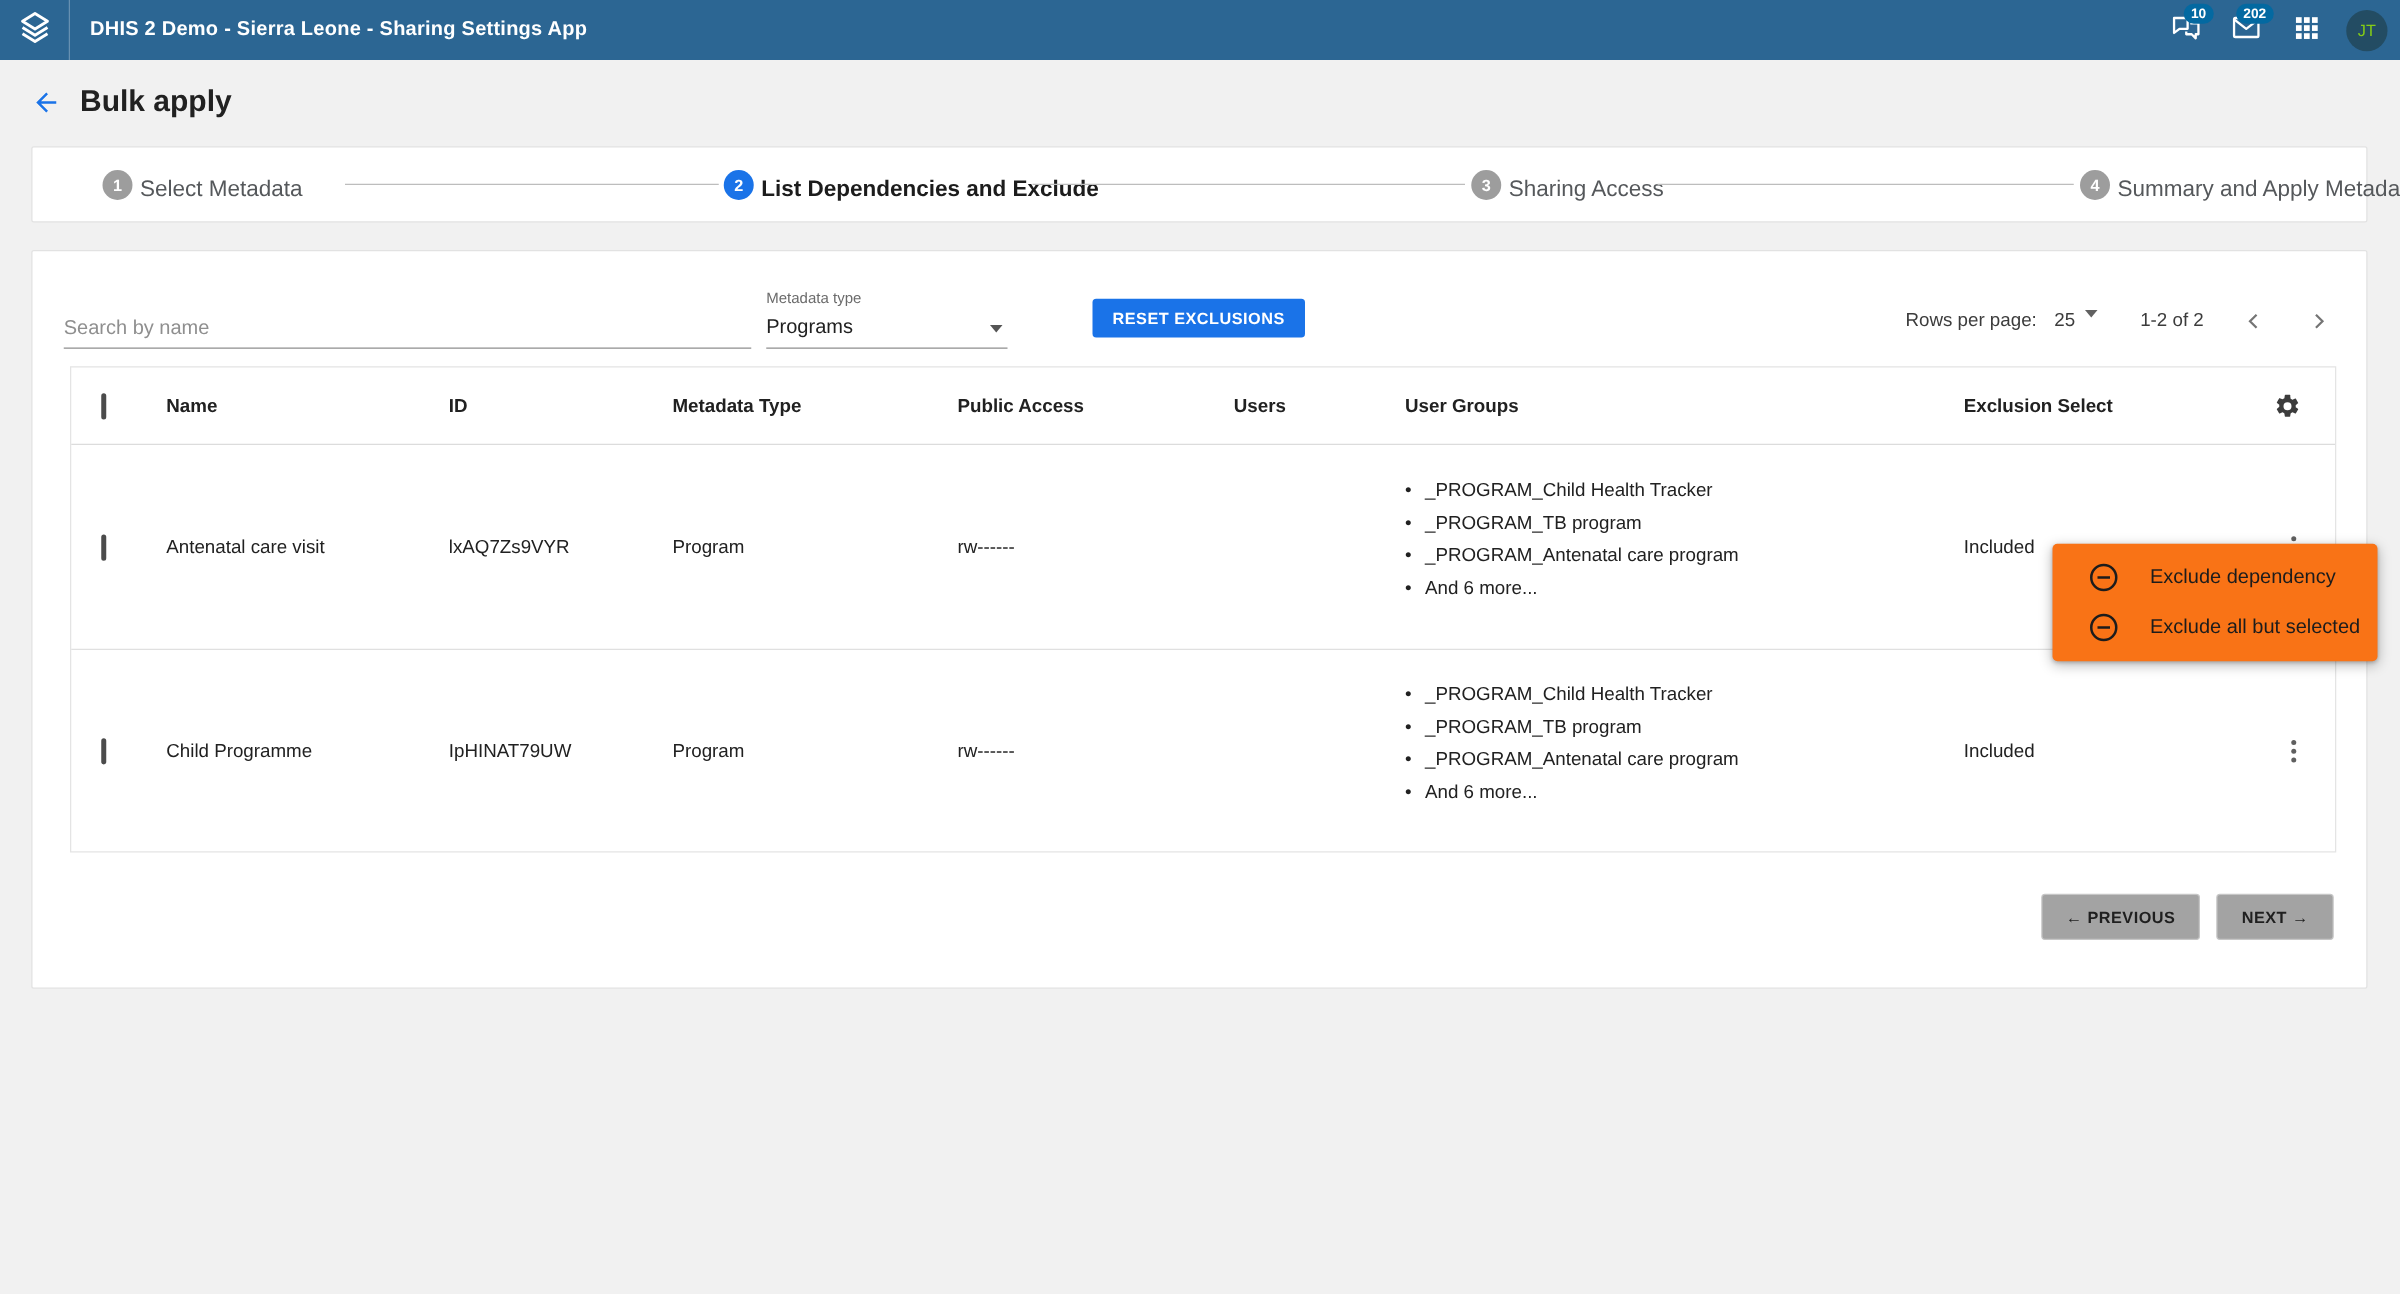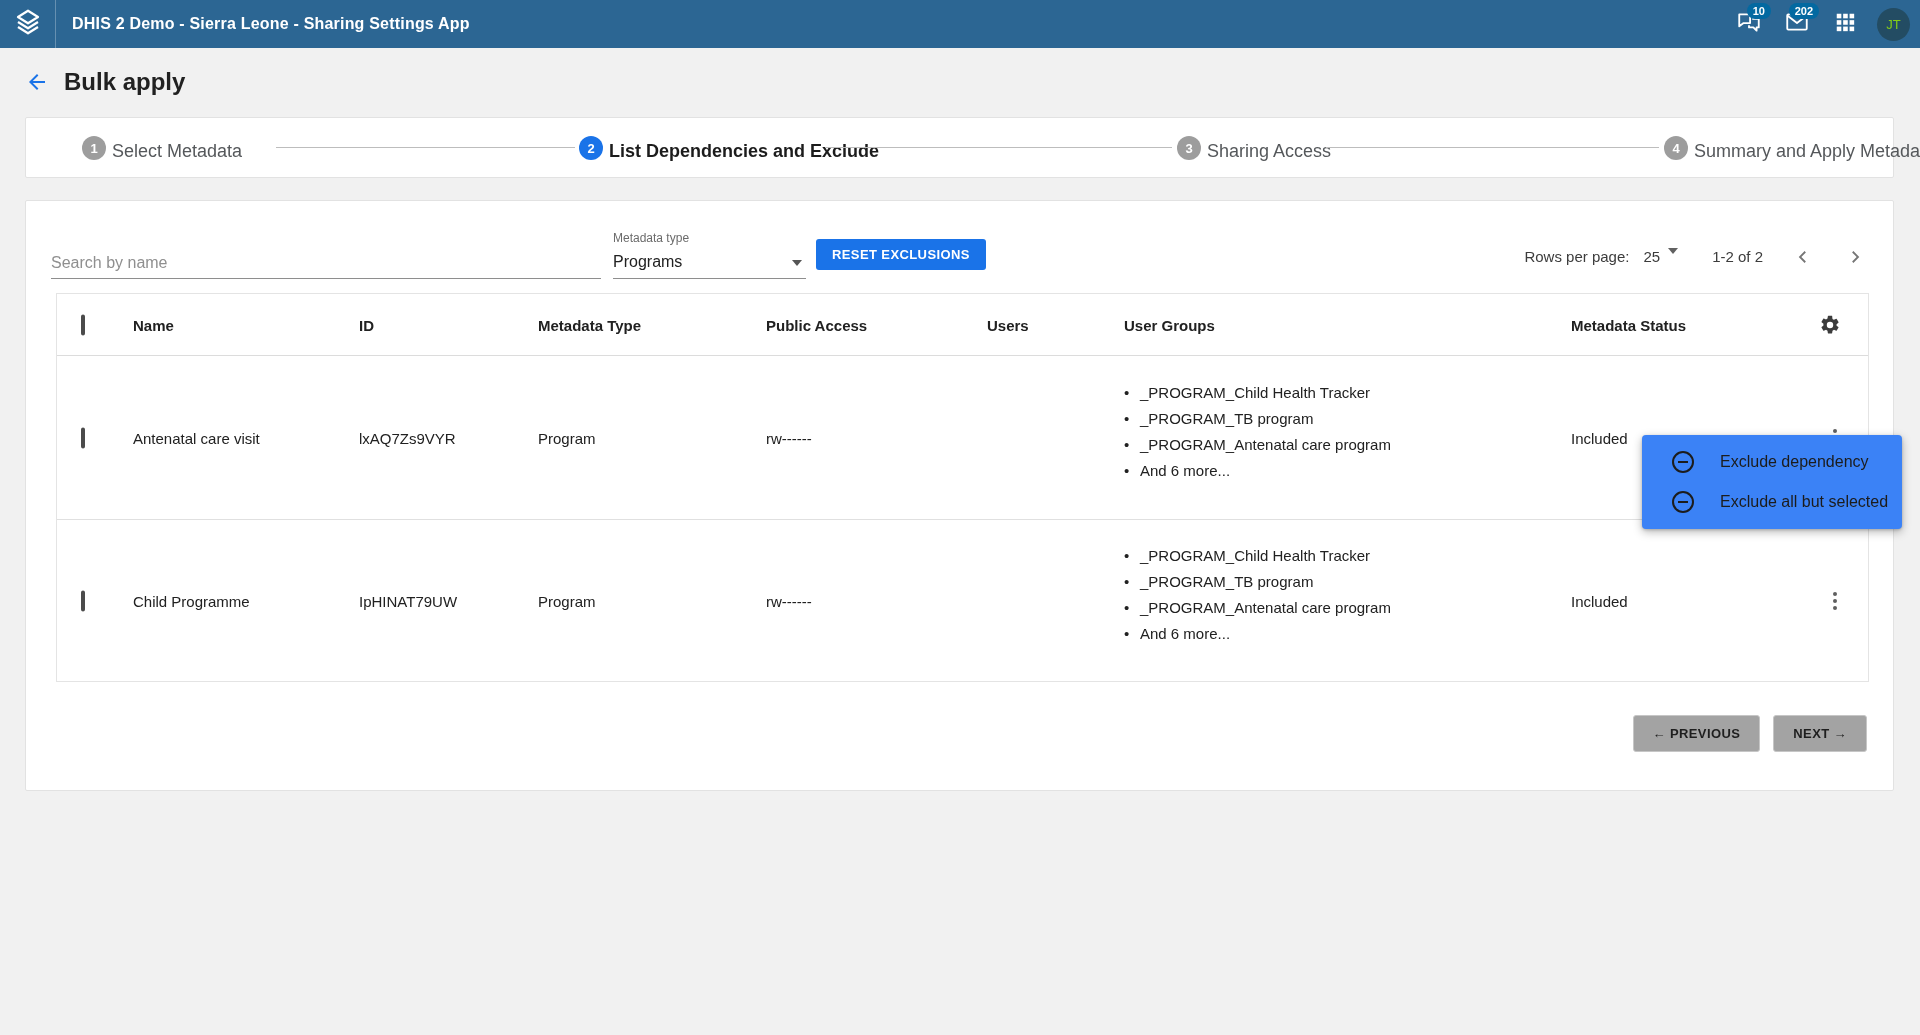--- a/index.html
+++ b/index.html
@@ -37,21 +37,21 @@
   .search-field { position:absolute; left:25px; top:46px; width:550px; }
   .search-field input { width:100%; height:32px; border:none; outline:none; border-bottom:1px solid #8e8e8e; font-size:16px; font-family:"Liberation Sans",sans-serif; color:#212121; background:transparent; }
   .search-field input::placeholder { color:#8f8f8f; }
 
   .select-field { position:absolute; left:587px; top:30px; width:193px; height:48px; border-bottom:1px solid #8e8e8e; cursor:pointer; }
   .select-label { font-size:12px; color:#6b6b6b; }
   .select-value { position:absolute; left:0; bottom:7px; font-size:16px; color:#212121; }
   .tri-down { width:0; height:0; border-left:5px solid transparent; border-right:5px solid transparent; border-top:6px solid #555; }
   .select-field .tri-down { position:absolute; right:4px; bottom:12px; }
 
-  .reset-btn { position:absolute; left:790px; top:38px; height:31px; padding:0 16px; background:#1a73e8; border:none; border-radius:3px; color:#fff; font-size:13px; font-weight:bold; letter-spacing:0.4px; font-family:"Liberation Sans",sans-serif; cursor:pointer; }
+  .reset-btn { position:absolute; left:848px; top:38px; height:31px; padding:0 16px; background:#1a73e8; border:none; border-radius:3px; color:#fff; font-size:13px; font-weight:bold; letter-spacing:0.4px; font-family:"Liberation Sans",sans-serif; cursor:pointer; }
 
   .pagination { position:absolute; top:40px; right:26px; height:31px; display:flex; align-items:center; font-size:15px; color:#3c3c3c; }
   .rpp-label { margin-right:14px; }
   .rpp-select { display:flex; align-items:flex-start; gap:8px; cursor:pointer; }
   .rpp-select .tri-down { border-top-color:#616161; }
   .range-label { margin-left:34px; }
   .pg-chevron { margin-left:28px; width:24px; height:24px; display:flex; align-items:center; justify-content:center; cursor:pointer; }
 
   
   .table { position:absolute; left:30px; top:92px; width:1813px; border:1px solid #e4e4e4; }
@@ -71,21 +71,21 @@
   .ug-list.r1 { top:24px; }
   .ug-list.r2 { top:23px; }
   .ug-list li::before { content:"•"; display:inline-block; width:16px; color:#212121; }
 
   .kebab { width:40px; height:40px; display:flex; flex-direction:column; align-items:center; justify-content:center; gap:3px; cursor:pointer; }
   .kebab i { width:4px; height:4px; border-radius:50%; background:#5f5f5f; }
 
   .gear-btn { width:30px; height:30px; display:flex; align-items:center; justify-content:center; cursor:pointer; }
 
   
-  .ctx-menu { position:absolute; left:1642px; top:435px; width:260px; padding:7px 0; background:#3b82f6; border-radius:4px; box-shadow:0 3px 10px rgba(0,0,0,0.28), 0 1px 3px rgba(0,0,0,0.18); z-index:20; }
+  .ctx-menu { position:absolute; left:1642px; top:435px; width:260px; padding:7px 0; background:#f97316; border-radius:4px; box-shadow:0 3px 10px rgba(0,0,0,0.28), 0 1px 3px rgba(0,0,0,0.18); z-index:20; }
   .ctx-item { height:40px; display:flex; align-items:center; padding-left:30px; gap:26px; font-size:16px; color:#1c1c1c; cursor:pointer; }
   .minus-circle { width:22px; height:22px; border:2px solid #1c1c1c; border-radius:50%; display:flex; align-items:center; justify-content:center; flex:0 0 auto; }
   .minus-circle i { display:block; width:10px; height:2px; background:#1c1c1c; }
 
   
   .footer-btns { position:absolute; right:26px; bottom:38px; display:flex; gap:13px; }
   .gray-btn { height:37px; padding:0 19px; background:#a3a3a3; border:1px solid #c6c6c6; border-radius:3px; font-size:13px; font-weight:bold; letter-spacing:0.4px; color:#1f1f1f; font-family:"Liberation Sans",sans-serif; cursor:pointer; }
 </style>
 </head>
 <body>
@@ -203,21 +203,21 @@
     <div class="table">
 
       <div class="t-row t-head">
         <div class="cell c-check"><span class="checkbox"></span></div>
         <div class="cell head c-name">Name</div>
         <div class="cell head c-id">ID</div>
         <div class="cell head c-mtype">Metadata Type</div>
         <div class="cell head c-paccess">Public Access</div>
         <div class="cell head c-users">Users</div>
         <div class="cell head c-ugroups">User Groups</div>
-        <div class="cell head c-estatus">Metadata Status</div>
+        <div class="cell head c-estatus">Exclusion Select</div>
         <div class="cell c-action">
           <span class="gear-btn">
             <svg width="22" height="22" viewBox="0 0 24 24" fill="#3c3c3c">
               <path d="M19.14,12.94a7.43,7.43,0,0,0,.06-.94,7.43,7.43,0,0,0-.06-.94l2-1.58a.5.5,0,0,0,.12-.64l-1.92-3.32a.5.5,0,0,0-.61-.22l-2.39,1a7.29,7.29,0,0,0-1.62-.94l-.36-2.54A.5.5,0,0,0,13.87,2H10.13a.5.5,0,0,0-.49.42L9.28,5a7.29,7.29,0,0,0-1.62.94l-2.39-1a.5.5,0,0,0-.61.22L2.74,8.44a.5.5,0,0,0,.12.64l2,1.58a7.43,7.43,0,0,0-.06.94,7.43,7.43,0,0,0,.06.94l-2,1.58a.5.5,0,0,0-.12.64l1.92,3.32a.5.5,0,0,0,.61.22l2.39-1a7.29,7.29,0,0,0,1.62.94l.36,2.54a.5.5,0,0,0,.49.42h3.74a.5.5,0,0,0,.49-.42l.36-2.54a7.29,7.29,0,0,0,1.62-.94l2.39,1a.5.5,0,0,0,.61-.22l1.92-3.32a.5.5,0,0,0-.12-.64ZM12,15.5A3.5,3.5,0,1,1,15.5,12,3.5,3.5,0,0,1,12,15.5Z"></path>
             </svg>
           </span>
         </div>
       </div>
 
       <div class="t-row t-body1">

